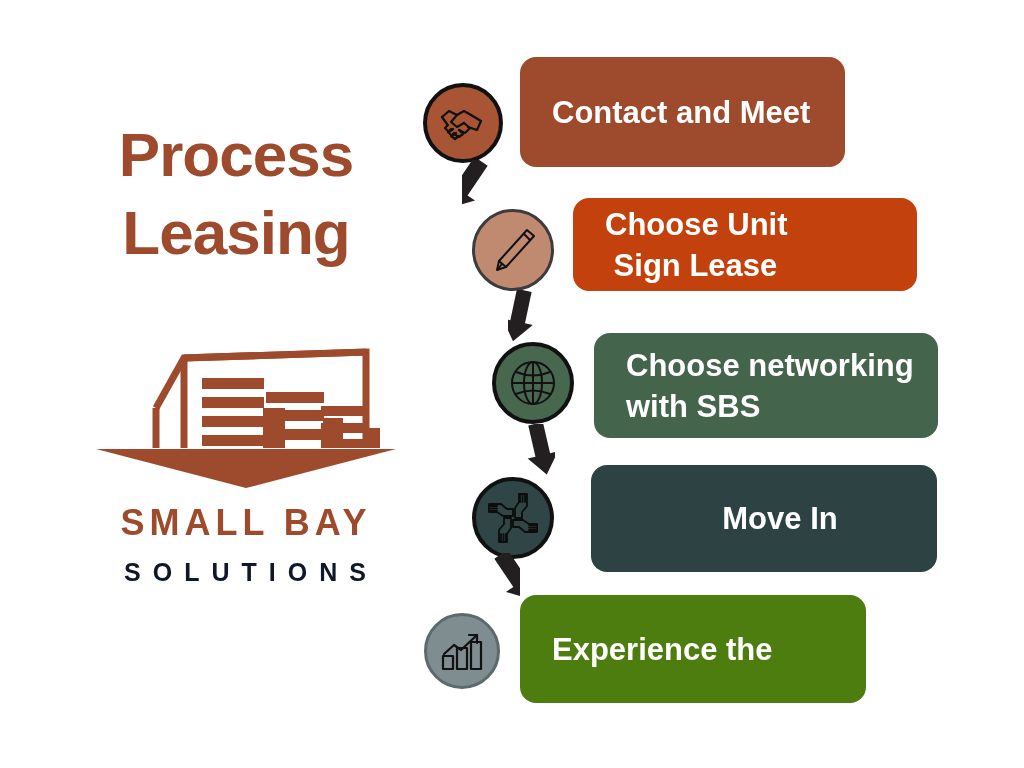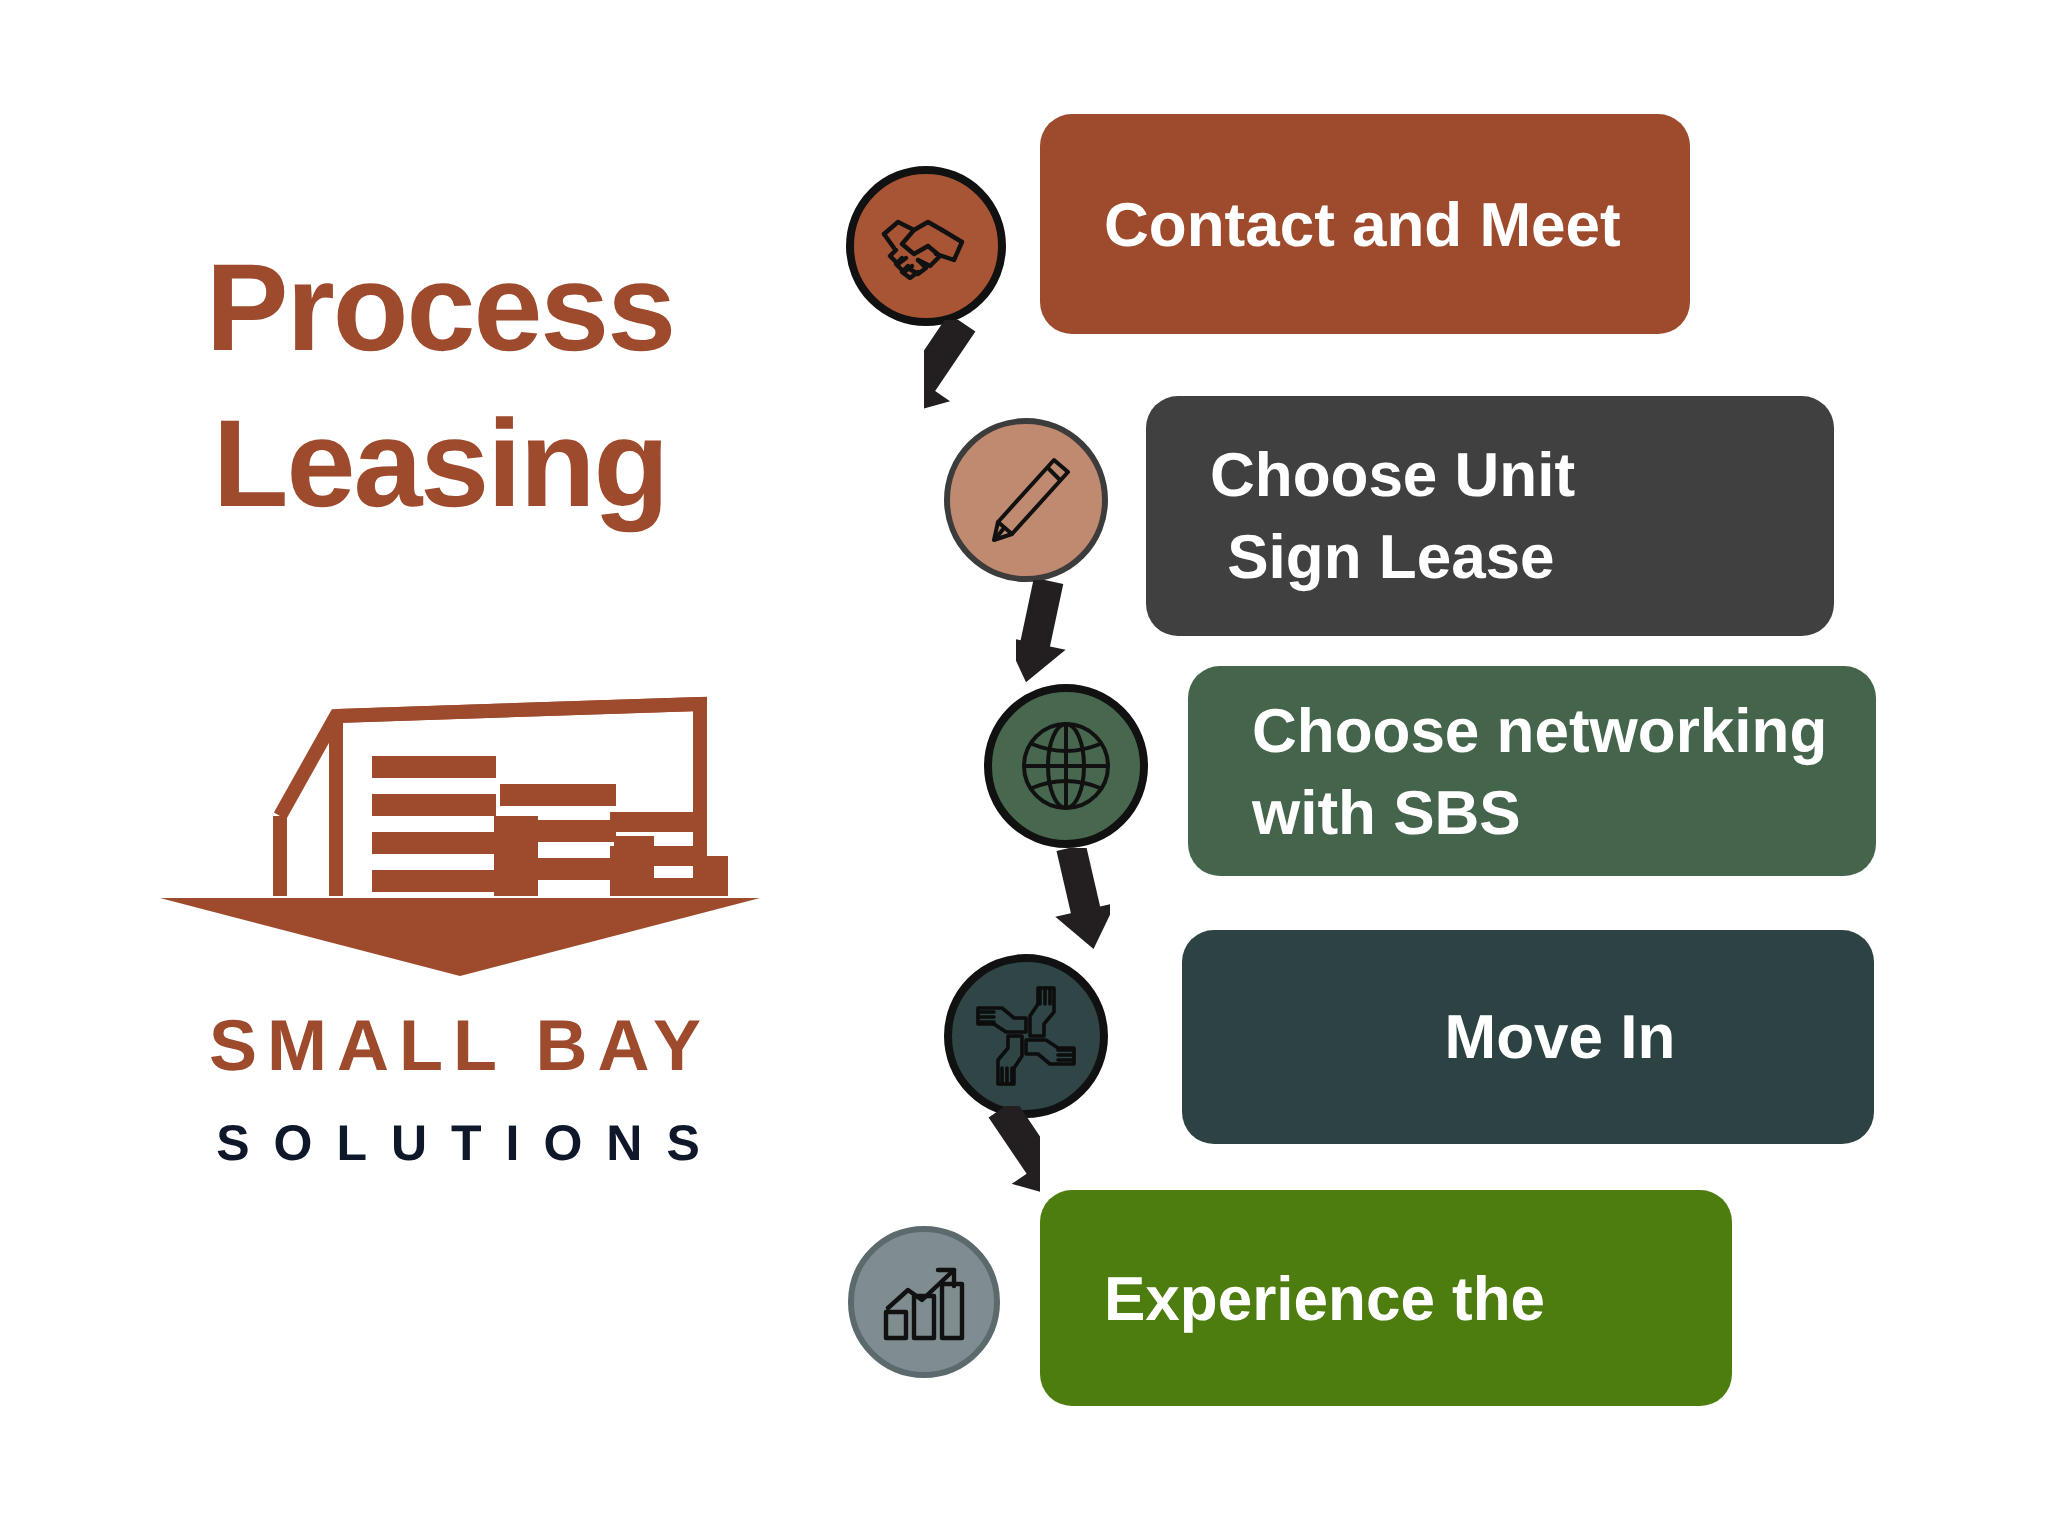--- a/index.html
+++ b/index.html
@@ -16,21 +16,21 @@
   #canvas {
     position: relative;
     width: 1024px;
     height: 768px;
     background: #ffffff;
   }
 
   
   #left-panel {
     position: absolute;
-    left: 0;
+    left: 16px;
     top: 0;
     width: 440px;
     height: 768px;
   }
   #title-block {
     position: absolute;
     left: 0;
     top: 116px;
     width: 440px;
     text-align: center;
@@ -182,21 +182,21 @@
       </svg>
     </div>
     <div class="arrow" style="left:462px; top:160px;">
       <svg width="58" height="60" viewBox="0 0 58 60">
         <g transform="rotate(34 16 4)">
           <path d="M9 0 L25 0 L25 36 L34 36 L17 56 L0 36 L9 36 Z" fill="#231f20"></path>
         </g>
       </svg>
     </div>
 
-    <div class="step-box" style="left:573px; top:198px; width:344px; height:120px; background:#404040;">
+    <div class="step-box" style="left:573px; top:198px; width:344px; height:93px; background:#c2410c;">
       <span class="bline">Choose Unit</span>
       <span class="bline"> Sign Lease</span>
     </div>
     <div class="step-circle" style="left:472px; top:209px; width:82px; height:82px; background:#c08a70; border:3px solid #3c3c3c;">
       <svg width="54" height="54" viewBox="0 0 54 54">
         <g fill="none" stroke="#111111" stroke-width="2" stroke-linejoin="round" stroke-linecap="round">
           <path d="M41 7 L48 13 L20 44 L11 47 L13 38 Z"></path>
           <path d="M38 11 L44 17"></path>
           <path d="M13 38 L20 44"></path>
           <path d="M16 41 L12 46"></path>

